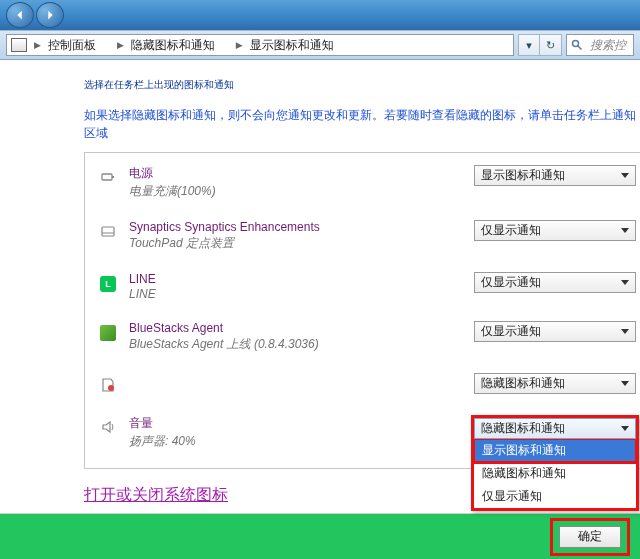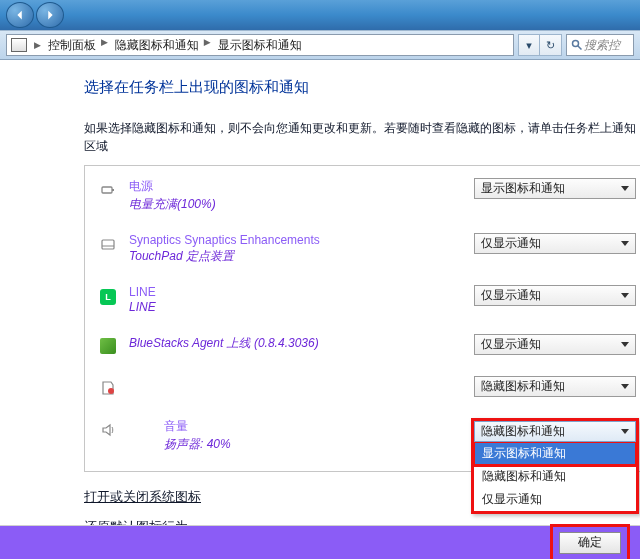--- a/index.html
+++ b/index.html
@@ -6,53 +6,53 @@
     body { font-family: "Microsoft YaHei", Tahoma, sans-serif; font-size: 12px; background: #fff; width: 640px; height: 559px; overflow: hidden; position: relative; }
     
     .titlebar { height: 30px; background: linear-gradient(180deg, #5aa0d8 0%, #3b8acb 50%, #2f6cab 100%); display: flex; align-items: center; padding: 0 6px; }
     .nav-btns { display: flex; gap: 2px; }
     .nav-btn { width: 28px; height: 26px; border-radius: 50%; background: radial-gradient(circle at 30% 30%, #7ab6e4, #2f6cab); display: flex; align-items: center; justify-content: center; border: 1px solid #1f5a8f; }
     .nav-btn svg { width: 14px; height: 14px; fill: #fff; }
 
     .addrbar { height: 30px; background: linear-gradient(180deg, #d8e7f5 0%, #bcd4eb 100%); border-top: 1px solid #a0b8d0; border-bottom: 1px solid #8aa3bd; display: flex; align-items: center; padding: 4px 6px; gap: 4px; }
     .addr-box { flex: 1; height: 22px; background: #fff; border: 1px solid #8a9bae; display: flex; align-items: center; padding: 0 4px; gap: 4px; }
     .addr-icon { width: 16px; height: 14px; border: 1px solid #666; background: linear-gradient(#fff,#e0e0e0); }
-    .addr-seg { display: flex; align-items: flex-start; gap: 2px; font-size: 12px; color: #222; }
+    .addr-seg { display: flex; align-items: center; gap: 18px; font-size: 12px; color: #222; }
     .addr-arrow { color: #666; font-size: 9px; margin: 0 3px; }
     .addr-btns { display: flex; }
     .addr-btn { width: 22px; height: 22px; background: linear-gradient(#f6f9fc,#e1eaf3); border: 1px solid #9db5cd; display: flex; align-items: center; justify-content: center; font-size: 11px; color: #2a4a6a; }
     .addr-btn + .addr-btn { border-left: 0; }
-    .search-box { width: 68px; height: 22px; background: #fff; border: 1px solid #8a9bae; display: flex; align-items: center; padding: 0 4px; gap: 1px; color: #888; font-style: italic; font-size: 12px; overflow: hidden; }
+    .search-box { width: 68px; height: 22px; background: #fff; border: 1px solid #8a9bae; display: flex; align-items: center; padding: 0 4px; gap: 7px; color: #888; font-style: italic; font-size: 12px; overflow: hidden; }
     .search-box svg { width: 12px; height: 12px; fill: #5a7aa0; flex-shrink: 0; }
 
     .content { padding: 18px 0 0 84px; }
-    h1 { font-size: 15px; font-weight: normal; color: #003399; margin-bottom: 22px; }
-    .desc { font-size: 12px; color: #0f172a; margin-bottom: 10px; line-height: 1.5; }
+    h1 { font-size: 10px; font-weight: normal; color: #003399; margin-bottom: 14px; }
+    .desc { font-size: 12px; color: #1d4ed8; margin-bottom: 10px; line-height: 1.5; }
 
     .panel { border: 1px solid #c6c6c6; border-right: 0; padding: 12px 0 10px 12px; }
     .row { display: flex; align-items: flex-start; margin-bottom: 20px; }
-    .row:last-of-type { margin-bottom: 8px; gap: 35px; }
+    .row:last-of-type { margin-bottom: 8px; }
     .row-icon { width: 22px; height: 20px; display: flex; align-items: center; justify-content: center; margin-right: 10px; margin-top: 2px; }
     .row-body { flex: 1; padding-right: 6px; }
-    .row-title { font-size: 12px; color: #8b5cf6; }
-    .row-sub { font-size: 12px; color: #6d28d9; font-style: italic; margin-top: 1px; }
+    .row-title { font-size: 12px; color: #701a75; }
+    .row-sub { font-size: 12px; color: #737373; font-style: italic; margin-top: 1px; }
     .row-select { width: 162px; margin-right: 4px; position: relative; }
     .sel { width: 100%; height: 21px; background: linear-gradient(#fdfdfd,#ececec); border: 1px solid #9a9a9a; display: flex; align-items: center; padding: 0 6px; font-size: 12px; color: #222; position: relative; }
     .sel::after { content: ""; position: absolute; right: 6px; top: 7px; border-left: 4px solid transparent; border-right: 4px solid transparent; border-top: 5px solid #333; }
     
     .sel-open { background: linear-gradient(#f5f9fd,#dfeaf6); border-color: #5a8fc6; }
     .dropdown { position: absolute; left: -3px; top: 0; width: 168px; border: 3px solid #e11; background: #fff; z-index: 5; box-shadow: 2px 2px 4px rgba(0,0,0,.25); }
     .dropdown .sel { border: 1px solid #7da2ce; margin: 0; width: 100%; }
     .dd-item { padding: 3px 8px; font-size: 12px; color: #222; white-space: nowrap; }
     .dd-item.highlight { background: #3a79d6; color: #fff; outline: 3px solid #e11; outline-offset: -1px; }
 
     .links { margin-top: 16px; }
-    .link { color: #0f172a; font-size: 13px; margin-bottom: 12px; display: inline-block; }
-
-    .footer { position: absolute; bottom: 0; left: 0; right: 0; height: 34px; background: #8b5cf6; border-top: 1px solid #d0d0d0; display: flex; align-items: center; justify-content: flex-end; padding-right: 10px; }
+    .link { color: #a21caf; font-size: 16px; margin-bottom: 12px; display: inline-block; }
+
+    .footer { position: absolute; bottom: 0; left: 0; right: 0; height: 46px; background: #22c55e; border-top: 1px solid #d0d0d0; display: flex; align-items: center; justify-content: flex-end; padding-right: 10px; }
     .ok-wrap { border: 3px solid #e11; padding: 5px 6px; }
     .ok-btn { width: 62px; height: 22px; background: linear-gradient(#fdfdfd,#e5e5e5); border: 1px solid #8a8a8a; font-size: 12px; color: #222; display: flex; align-items: center; justify-content: center; }
 
     
     .ico-power svg, .ico-touch svg, .ico-action svg, .ico-vol svg { width: 16px; height: 16px; fill: #888; }
     .ico-line { width: 16px; height: 16px; background: #06c755; border-radius: 3px; display: flex; align-items: center; justify-content: center; }
     .ico-line span { color: #fff; font-size: 9px; font-weight: bold; font-family: Arial; }
     .ico-bs { width: 16px; height: 16px; background: linear-gradient(135deg,#6fbf45,#3a8f1f); border-radius: 2px; }
   </style>
 </head>
@@ -153,20 +153,21 @@
       <div class="row-select">
           <div class="sel">仅显示通知</div>
         </div>
     </div>
 
     <div class="row">
       <div class="row-icon">
           <div class="ico-bs"></div>
         </div>
       <div class="row-body">
+        <div class="row-title">BlueStacks Agent</div>
         <div class="row-sub">BlueStacks Agent 上线 (0.8.4.3036)</div>
       </div>
       <div class="row-select">
           <div class="sel">仅显示通知</div>
         </div>
     </div>
 
     <div class="row">
       <div class="row-icon ico-action">
           <svg viewBox="0 0 16 16">

